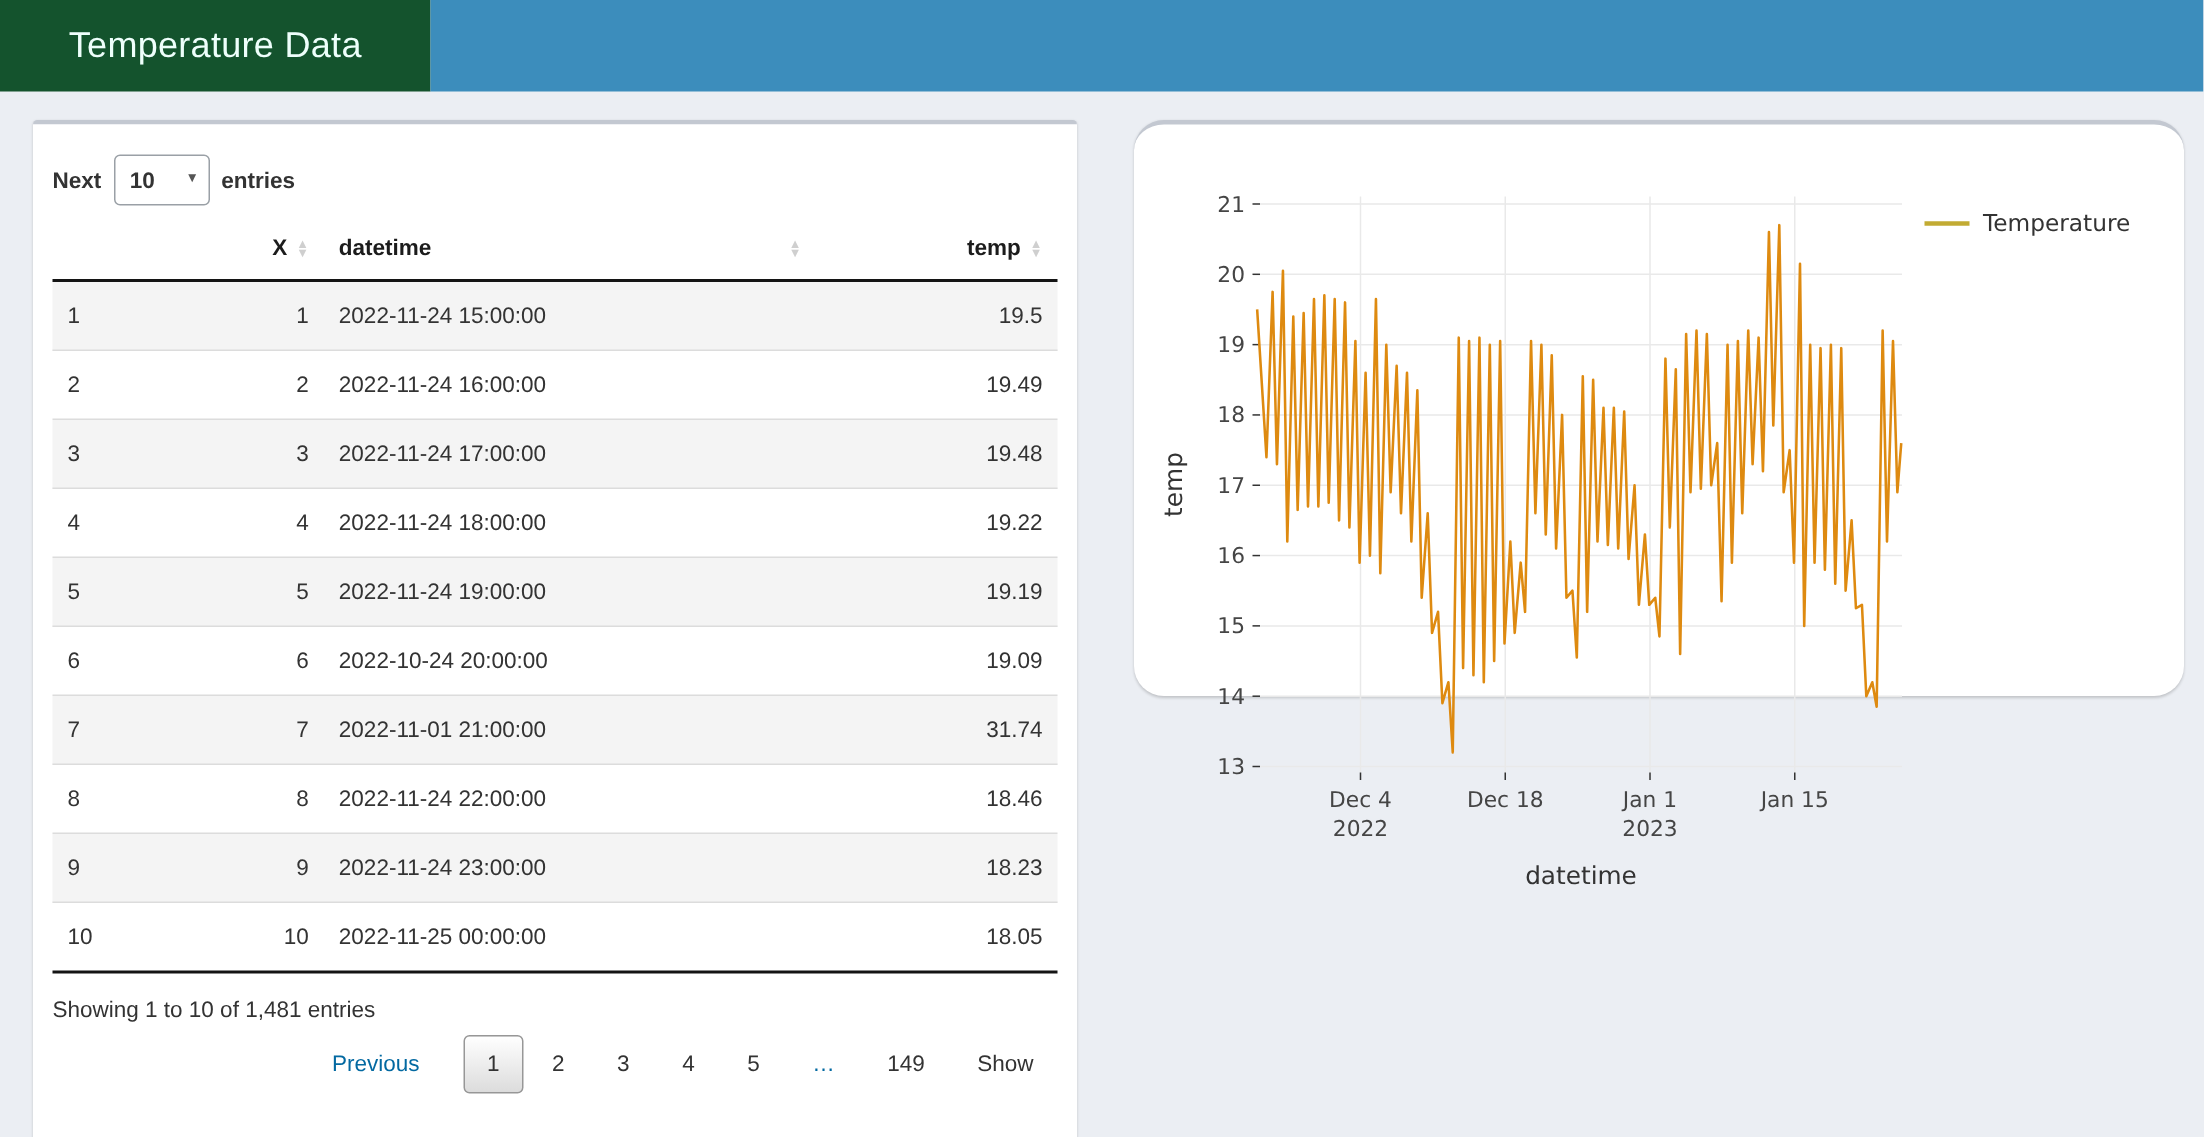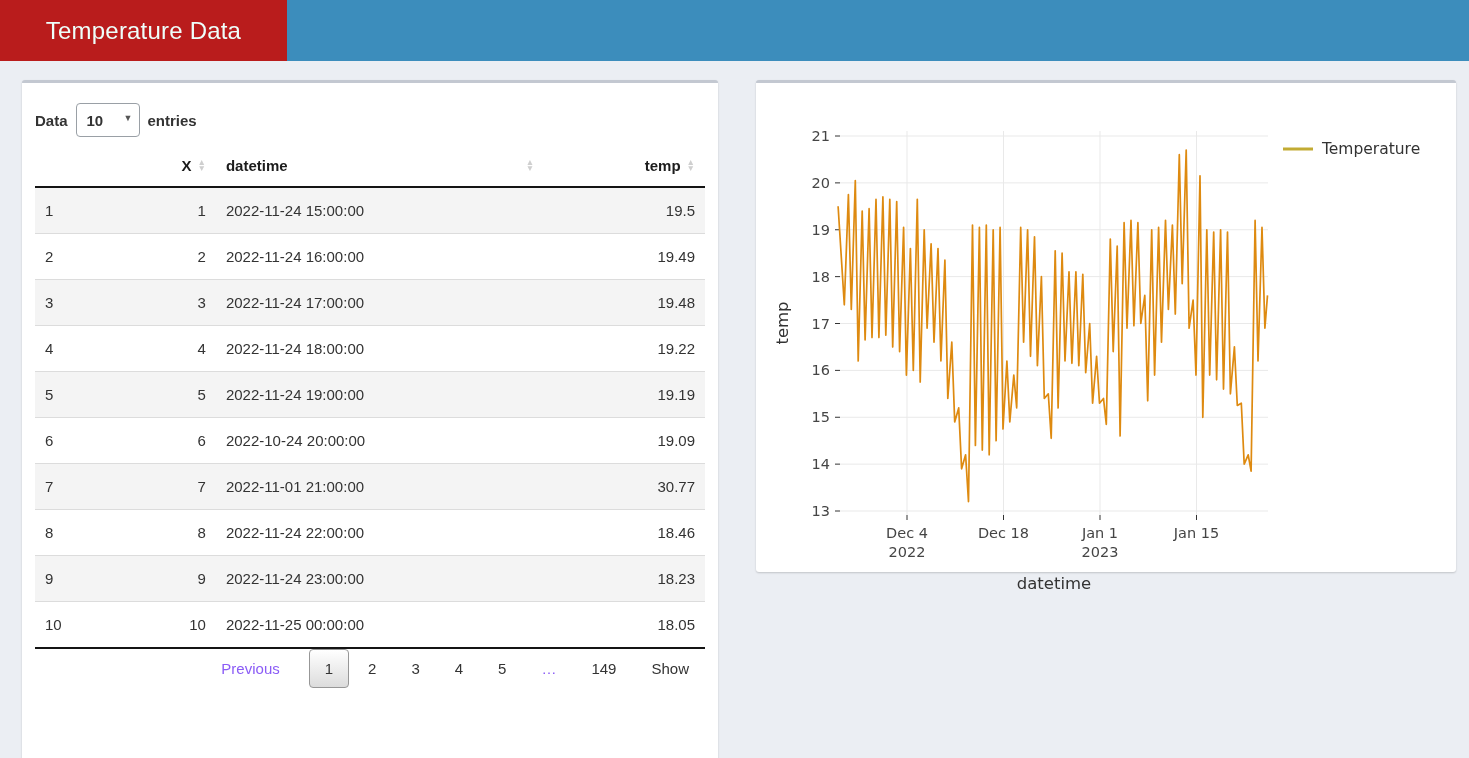--- a/index.html
+++ b/index.html
@@ -15,21 +15,21 @@
     color:#eefffb; font-size:24px; font-weight:400; letter-spacing:.2px;
   }
   .hdr .navbar { flex:1; height:61px; }
   
   .card {
     position:absolute; background:#fff; border-radius:3px;
     border-top:3px solid #c3c8d1;
     box-shadow:0 1px 2px rgba(0,0,0,.18);
   }
   .table-card { left:22px; top:80px; width:696px; height:740px; padding:12px 13px; }
-  .chart-card { left:756px; top:80px; width:700px; height:492px; }
+  .chart-card { left:756px; top:80px; width:700px; height:384px;border-radius:20px; }
   
   .dt-controls { display:flex; justify-content:space-between; align-items:center; margin:8px 0 14px; }
   .dt-length { display:flex; align-items:center; gap:8px; font-size:15px; font-weight:700; color:#333; }
   .select-wrap { position:relative; display:inline-block; }
   .select-wrap select {
     appearance:none; -webkit-appearance:none;
     width:64px; height:34px; padding:2px 22px 2px 10px;
     font-size:15px; font-weight:600; color:#333;
     border:1px solid #9aa0a6; border-radius:4px; background:#fff;
     font-family:inherit;
@@ -59,46 +59,46 @@
   table.dt tbody { border-bottom:2px solid #141414; }
   td.r, th.r { text-align:right; }
   td.l, th.l { text-align:left; }
   
   .dt-info { font-size:15px; color:#333; margin:16px 0 8px; }
   .dt-paginate { display:flex; justify-content:flex-end; align-items:center; }
   .pg {
     font-size:15px; color:#333; padding:10px 15px; margin-left:3px;
     border:1px solid transparent; border-radius:4px; cursor:pointer; user-select:none;
   }
-  .pg.disabled { color:#8b5cf6; cursor:default; }
+  .pg.disabled { color:#0369a1; cursor:default; }
   .pg.active {
     border:1px solid #979797;
     background:linear-gradient(to bottom,#ffffff 0%,#dcdcdc 100%);
   }
   .pg.prev { margin-right:10px; }
   
   #chart { position:absolute; inset:0; }
   #chart svg { display:block; }
 </style>
 </head>
 <body style="background: rgb(235, 238, 243);">
 
 <div class="app">
 
   <header class="hdr">
-    <div class="logo" style="background: #b91c1c;">
+    <div class="logo" style="background: #14532d;">
       <span>Temperature Data</span>
     </div>
     <div class="navbar" style="background: rgb(60, 141, 188);"></div>
   </header>
 
   <section class="card table-card">
     <div class="dt-controls">
       <div class="dt-length">
-        <span>Data</span>
+        <span>Next</span>
         <span class="select-wrap">
           <select>
             <option>10</option>
           </select>
           <span class="select-arrow">▼</span>
         </span>
         <span>entries</span>
       </div>
     </div>
 
@@ -179,21 +179,21 @@
           <tr>
             <td class="l">6</td>
             <td class="r">6</td>
             <td class="l">2022-10-24 20:00:00</td>
             <td class="r">19.09</td>
           </tr>
           <tr>
             <td class="l">7</td>
             <td class="r">7</td>
             <td class="l">2022-11-01 21:00:00</td>
-            <td class="r">30.77</td>
+            <td class="r">31.74</td>
           </tr>
           <tr>
             <td class="l">8</td>
             <td class="r">8</td>
             <td class="l">2022-11-24 22:00:00</td>
             <td class="r">18.46</td>
           </tr>
           <tr>
             <td class="l">9</td>
             <td class="r">9</td>
@@ -202,20 +202,21 @@
           </tr>
           <tr>
             <td class="l">10</td>
             <td class="r">10</td>
             <td class="l">2022-11-25 00:00:00</td>
             <td class="r">18.05</td>
           </tr>
         </tbody>
     </table>
 
+    <div class="dt-info">Showing 1 to 10 of 1,481 entries</div>
     <div class="dt-paginate" id="dt-paginate">
         <a class="pg prev disabled">Previous</a>
         <a class="pg active">1</a>
         <a class="pg ">2</a>
         <a class="pg ">3</a>
         <a class="pg ">4</a>
         <a class="pg ">5</a>
         <a class="pg disabled">…</a>
         <a class="pg ">149</a>
         <a class="pg next">Show</a>

